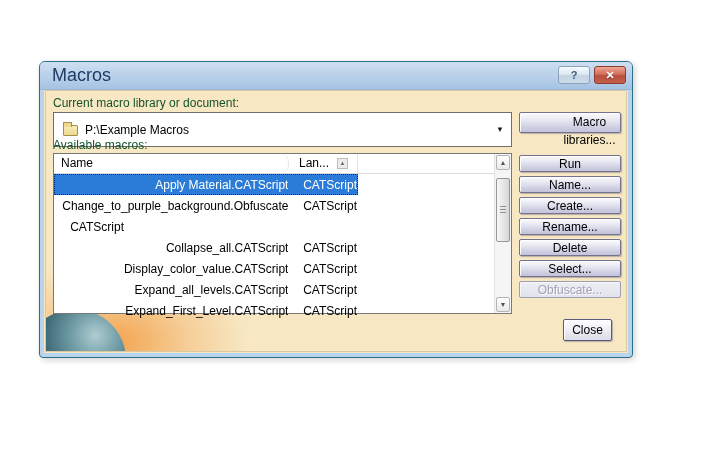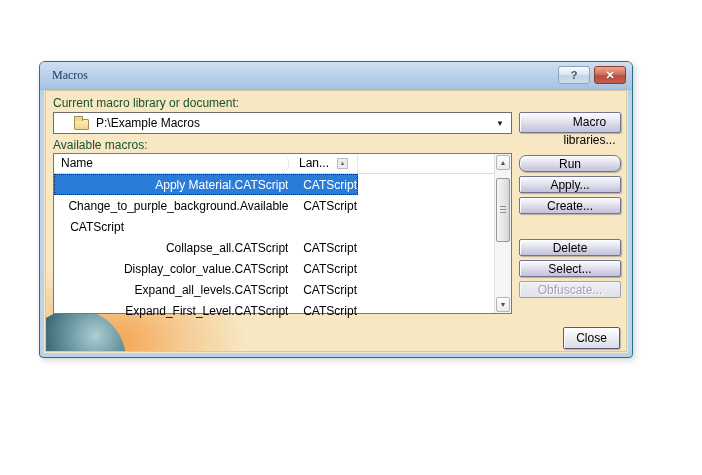--- a/index.html
+++ b/index.html
@@ -18,21 +18,21 @@
     box-shadow: inset 0 0 0 4px #bad3ec, 2px 2px 6px rgba(0,0,0,0.18);
   }
   .titlebar {
     position: absolute; left: 0; top: 0; right: 0; height: 28px;
     background: linear-gradient(180deg, #cfdff2 0%, #bcd2ea 45%, #a6c3e3 100%);
     border-radius: 5px 5px 0 0;
     border-bottom: 1px solid #9db8d6;
   }
   .titlebar-title {
     position: absolute; left: 12px; top: 0; line-height: 27px;
-    color: #1e3c64; font-size: 12px; font-family: Liberation Serif, serif;
+    color: #1e3c64; font-size: 18px;
   }
   .titlebar-btns { position: absolute; right: 6px; top: 4px; display: flex; gap: 4px; }
   .tb-btn {
     width: 32px; height: 18px; border-radius: 3px; text-align: center;
     font-size: 11px; font-weight: bold; line-height: 16px; cursor: default;
   }
   .tb-help {
     background: linear-gradient(180deg, #f6fafd 0%, #dde9f3 45%, #c2d3e2 55%, #cddde9 100%);
     border: 1px solid #8ba4ba; color: #3a5a7a;
   }
@@ -57,23 +57,23 @@
     background: radial-gradient(circle at 70% 26%, #aecdd2 0%, #6f9ba5 24%, #36636f 52%, #163540 82%, #0e2630 100%);
     pointer-events: none;
   }
 
   .lbl { position: absolute; color: #14532d; }
   .lib-label { left: 7px; top: 5px; }
   .avail-label { left: 7px; top: 47px; }
 
   
   .combo {
-    position: absolute; left: 7px; top: 21px; width: 459px; height: 22px;
+    position: absolute; left: 7px; top: 21px; width: 459px; height: 35px;
     background: #ffffff; border: 1px solid #6e6e6e;
-    display: flex; align-items: center; padding-left: 20px;
+    display: flex; align-items: center; padding-left: 9px;
   }
   .folder {
     position: relative; width: 15px; height: 11px; margin-top: 2px;
     background: linear-gradient(180deg, #f8ecb8 0%, #ecd88e 100%);
     border: 1px solid #a68f46; border-radius: 1px; flex: 0 0 auto;
   }
   .folder::before {
     content: ""; position: absolute; left: -1px; top: -4px; width: 7px; height: 4px;
     background: #ecd88e; border: 1px solid #a68f46; border-bottom: none;
     border-radius: 1px 1px 0 0;
@@ -139,25 +139,25 @@
     font-family: "Liberation Sans", sans-serif; font-size: 12px; color: #000;
     text-align: center; line-height: 14px; padding: 0; cursor: default;
   }
   .cat-btn.tall { height: 21px; line-height: 18px; }
   .cat-btn.disabled {
     background: linear-gradient(180deg, #ededf4 0%, #e2e2ec 100%);
     color: #a2a2b6; border-color: #9d9db5;
     box-shadow: inset 1px 1px 0 #f8f8fc; text-shadow: 1px 1px 0 #ffffff;
   }
   .btn-macrolib { top: 21px; padding-left: 39px; }
-  .btn-a0 { top: 64px; border-radius: 7px; }  .btn-a1 { top: 85px; }  .btn-a2 { top: 106px; }
+  .btn-a0 { top: 64px; }  .btn-a1 { top: 85px; }  .btn-a2 { top: 106px; }
   .btn-a3 { top: 127px; } .btn-a4 { top: 148px; } .btn-a5 { top: 169px; }
   .btn-a6 { top: 190px; }
   .btn-close-footer {
-    left: 517px; top: 236px; width: 57px; height: 22px; line-height: 19px;
+    left: 517px; top: 228px; width: 49px; height: 22px; line-height: 19px;
     background: linear-gradient(180deg, #ffffff 0%, #ededf3 50%, #dcdce6 100%);
     border: 1px solid #5a5a7e;
   }
 </style>
 </head>
 <body>
 
 <div class="dialog">
 
   <div class="titlebar">
@@ -199,21 +199,21 @@
 
       <div class="rows">
         <div class="row selected">
           <span class="rowhl">
             <span class="cell-name">Apply Material.CATScript</span>
             <span class="cell-lang">CATScript</span>
           </span>
         </div>
         <div class="row">
           <span class="rowhl">
-            <span class="cell-name">Change_to_purple_background.Available</span>
+            <span class="cell-name">Change_to_purple_background.Obfuscate</span>
             <span class="cell-lang">CATScript</span>
           </span>
         </div>
         <div class="row">
           <span class="rowhl">
             <span class="cell-lang">CATScript</span>
           </span>
         </div>
         <div class="row">
           <span class="rowhl">
@@ -244,21 +244,22 @@
       <div class="scrollbar">
         <div class="sb-btn sb-up">▲</div>
         <div class="sb-thumb">
           <div class="grip"></div>
         </div>
         <div class="sb-btn sb-down">▼</div>
       </div>
     </div>
 
     <button class="cat-btn btn-a0">Run</button>
-    <button class="cat-btn btn-a1">Apply...</button>
+    <button class="cat-btn btn-a1">Name...</button>
     <button class="cat-btn btn-a2">Create...</button>
+    <button class="cat-btn btn-a3">Rename...</button>
     <button class="cat-btn btn-a4">Delete</button>
     <button class="cat-btn btn-a5">Select...</button>
     <button class="cat-btn disabled btn-a6" disabled="">Obfuscate...</button>
 
     <button class="cat-btn btn-close-footer">Close</button>
   </div>
 </div>
 
 </body></html>

